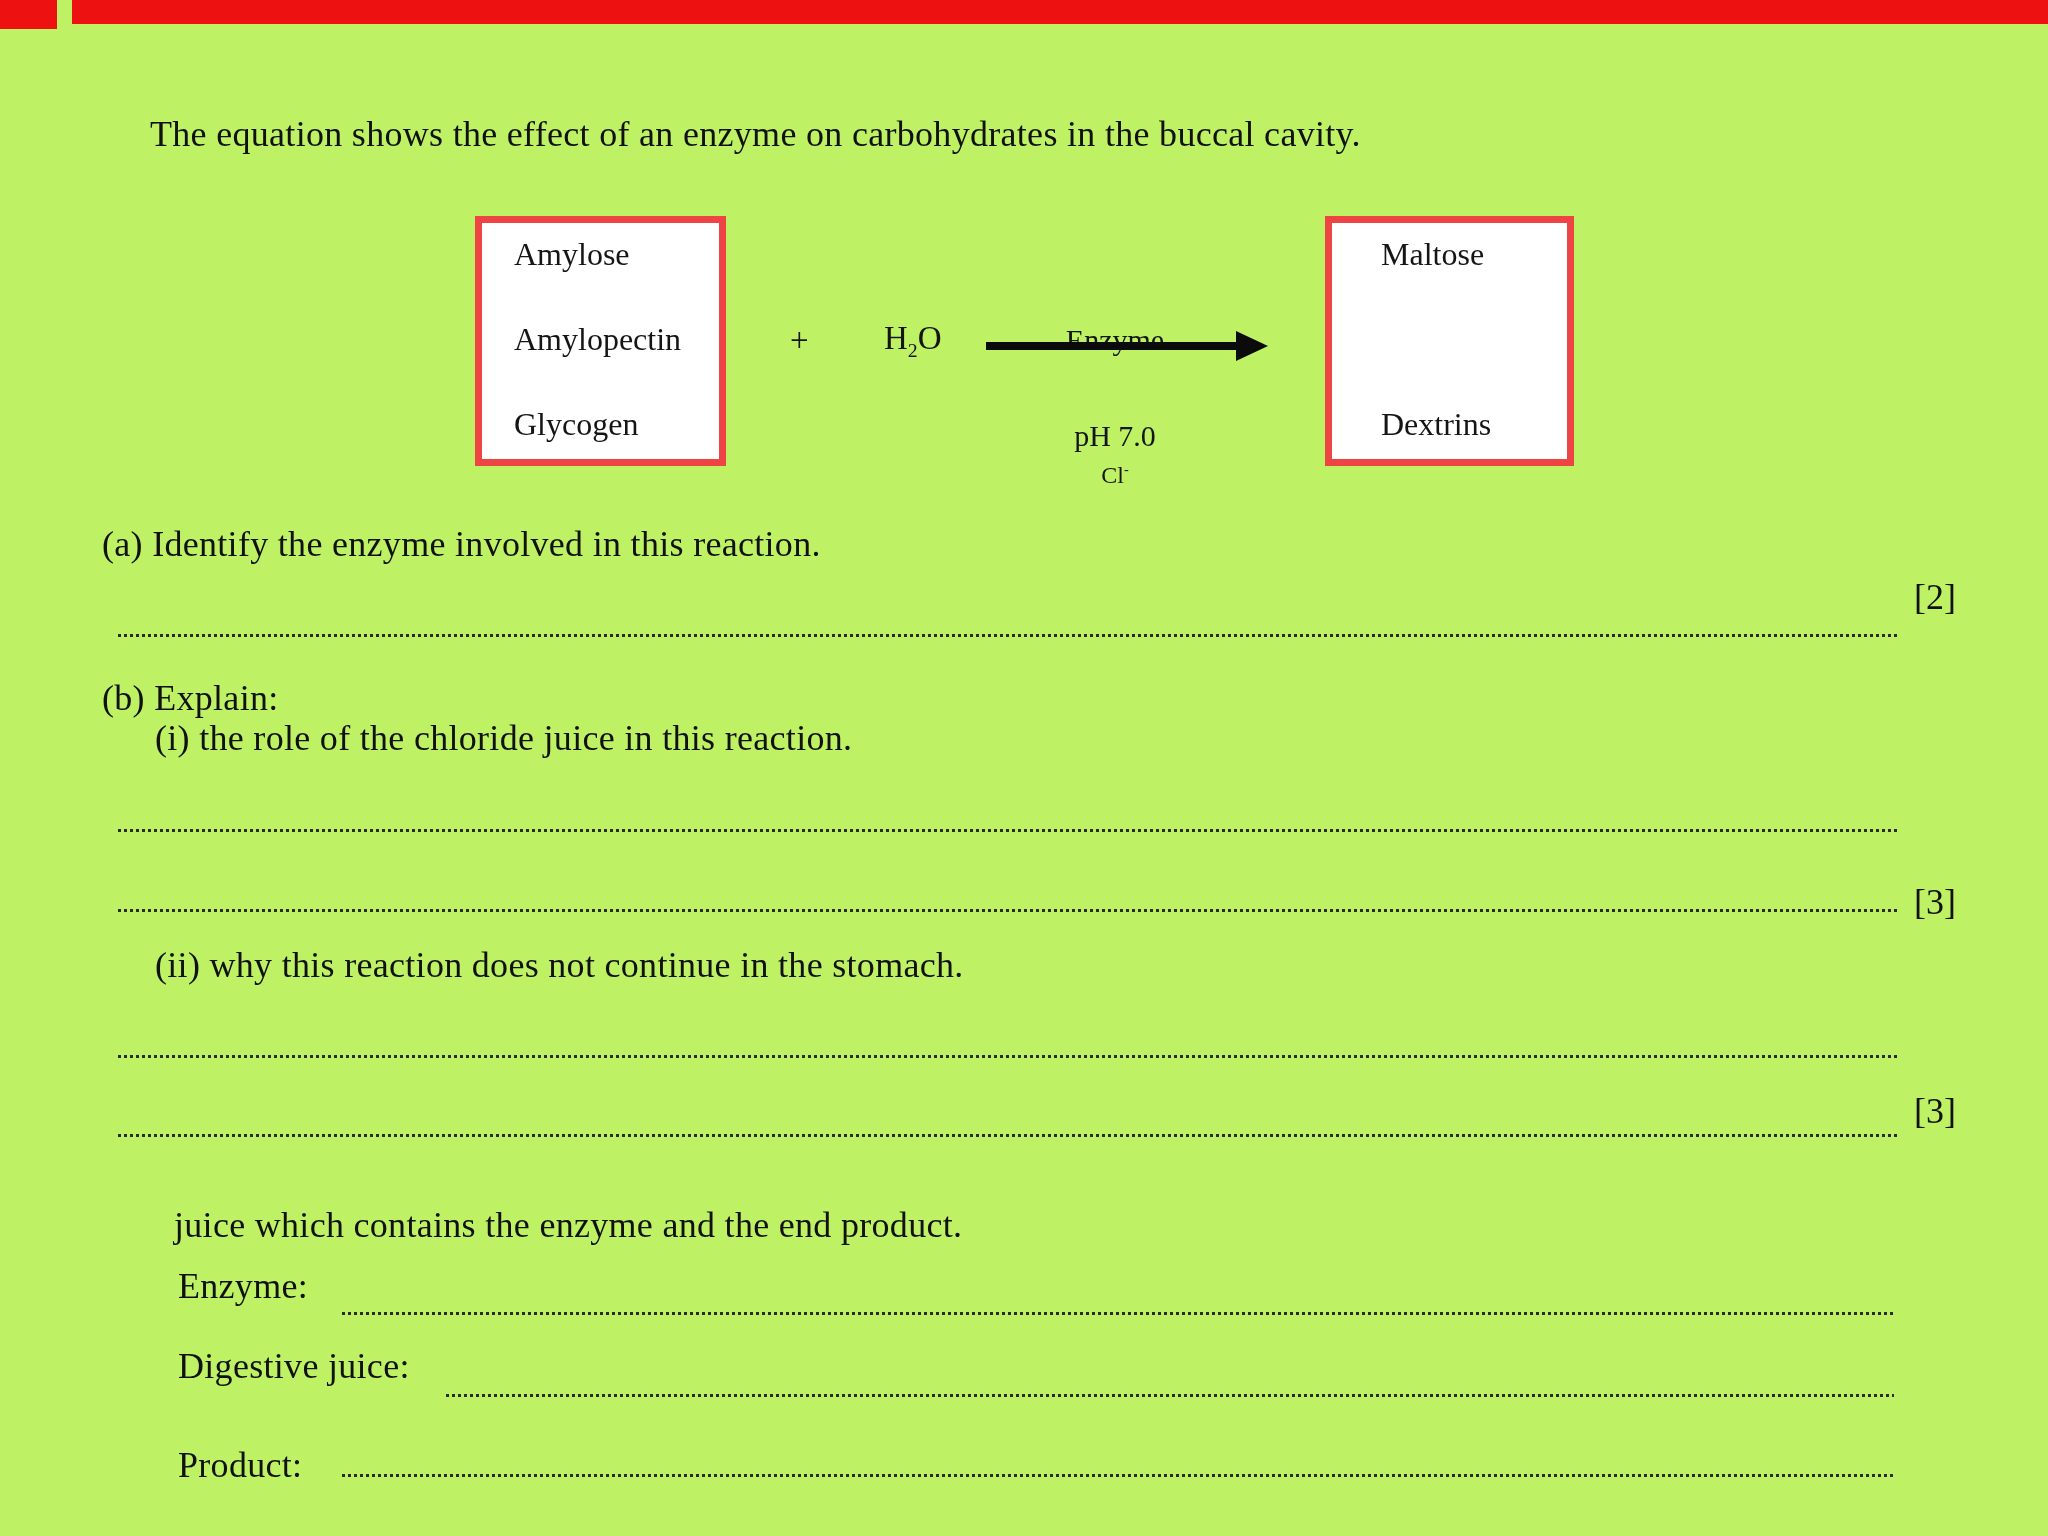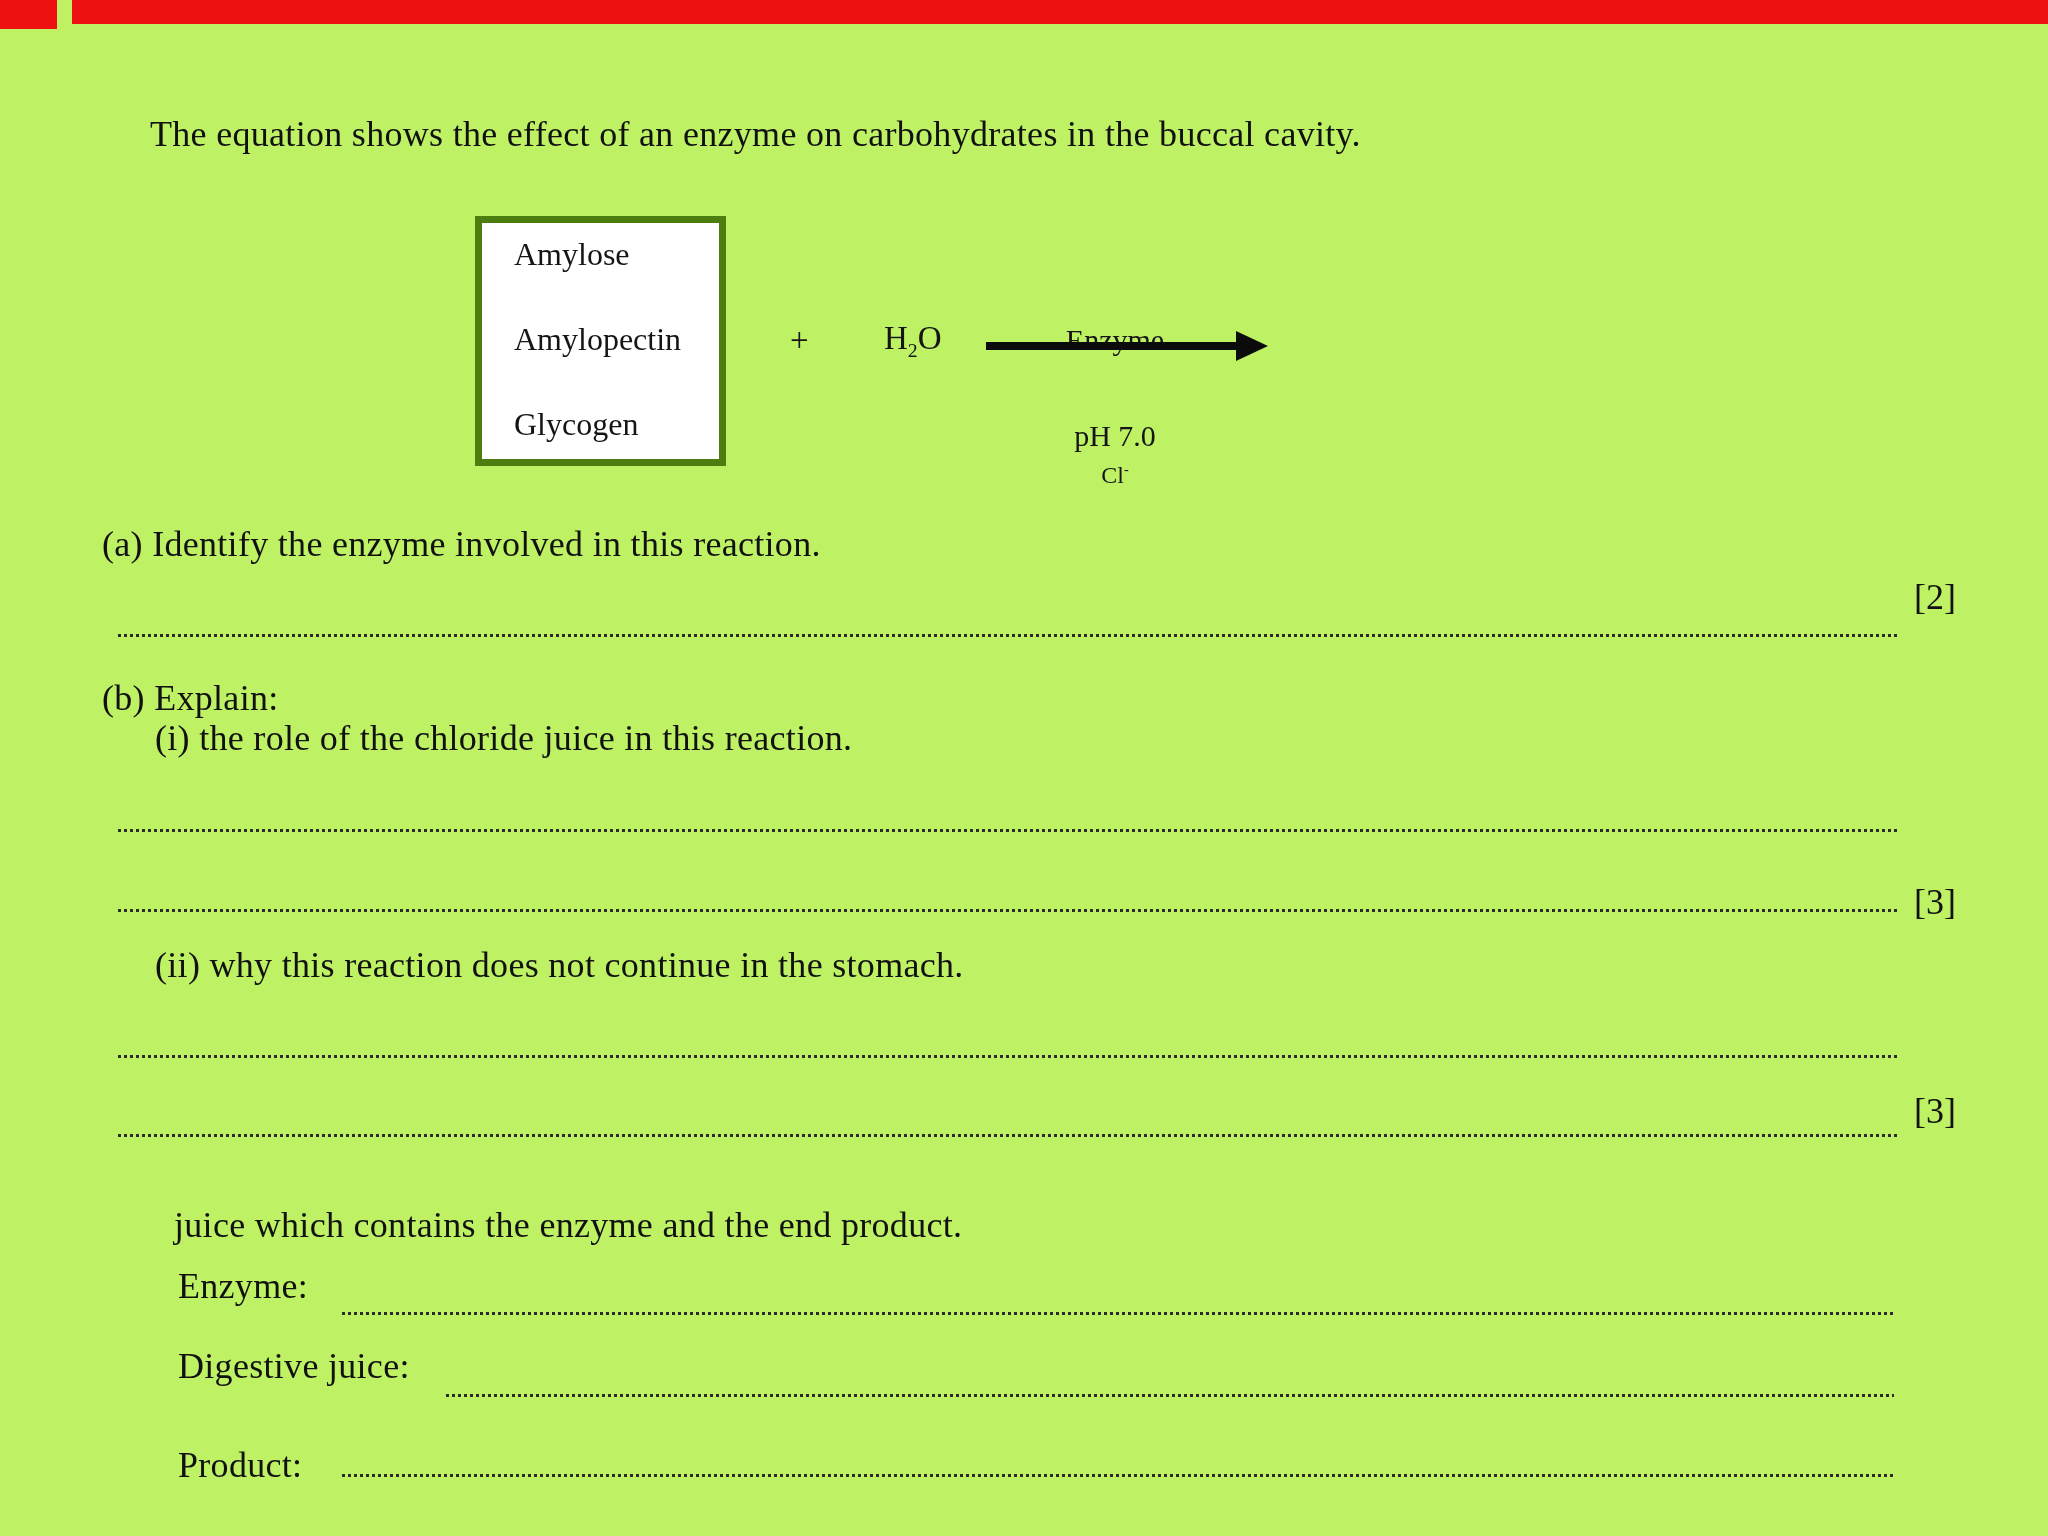--- a/index.html
+++ b/index.html
@@ -21,21 +21,21 @@
     color:#111;
   }
   .marks{font-size:36px;color:#111;}
   .dotline{
     position:absolute;height:3px;
     background-image:repeating-linear-gradient(to right,#2b2b2b 0 3px,rgba(0,0,0,0) 3px 6px);
   }
   .redbar{position:absolute;top:0;}
   .dbox{
     position:absolute;
-    border:7px solid #4d7c0f;
+    border:7px solid #ef4444;
     display:flex;flex-direction:column;justify-content:space-between;
     font-size:32px;color:#151515;
     background:#fff;
   }
   .dbox .item{white-space:nowrap;}
   .arrow-group-label{position:absolute;width:300px;text-align:center;font-size:30px;color:#151515;white-space:nowrap;margin-top:47px;}
   .formula{position:absolute;font-size:33px;color:#151515;white-space:nowrap;}
   .formula sub{font-size:0.6em;line-height:0;}
   .formula sup{font-size:0.6em;line-height:0;}
   .arrow-line{position:absolute;background:#0b0b0b;}
@@ -69,20 +69,24 @@
   </div>
 
   <div class="arrow-group-label" style="left:965px;top:276px;">Enzyme</div>
   <div class="arrow-line" style="left:986px;top:342px;width:254px;height:8px;"></div>
   <div class="arrow-head" style="left:1236px;top:331px;"></div>
   <div class="arrow-group-label" style="left:965px;top:372px;">pH 7.0</div>
   <div class="arrow-group-label formula" style="left:965px;top:415px;font-size:24px;">
     <span>Cl</span><sup>-</sup>
   </div>
 
+  <div class="dbox" style="left:1325px;top:216px;width:249px;height:250px;padding:13px 4px 16px 49px;">
+    <div class="item">Maltose</div>
+    <div class="item">Dextrins</div>
+  </div>
 
   <div class="abs txt" style="left:102px;top:524px;">(a) Identify the enzyme involved in this reaction.</div>
   <div class="abs marks" style="left:1914px;top:576px;">[2]</div>
   <div class="dotline" style="left:118px;top:634px;width:1780px;"></div>
 
   <div class="abs txt" style="left:102px;top:678px;">(b) Explain:</div>
   <div class="abs txt" style="left:155px;top:718px;">(i) the role of the chloride juice in this reaction.</div>
   <div class="dotline" style="left:118px;top:829px;width:1780px;"></div>
   <div class="abs marks" style="left:1914px;top:881px;">[3]</div>
   <div class="dotline" style="left:118px;top:909px;width:1780px;"></div>

